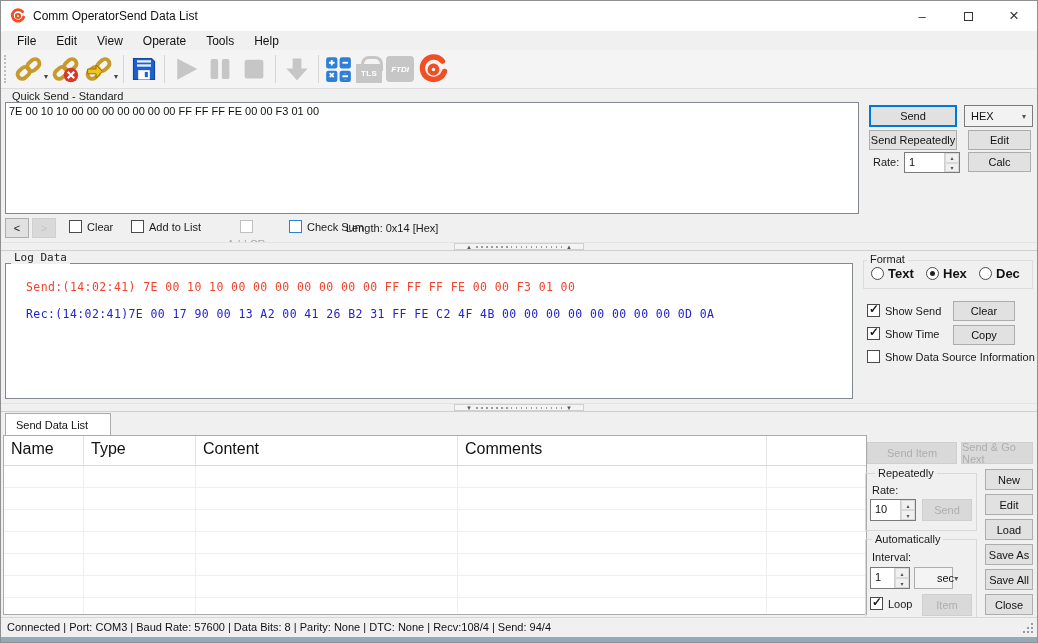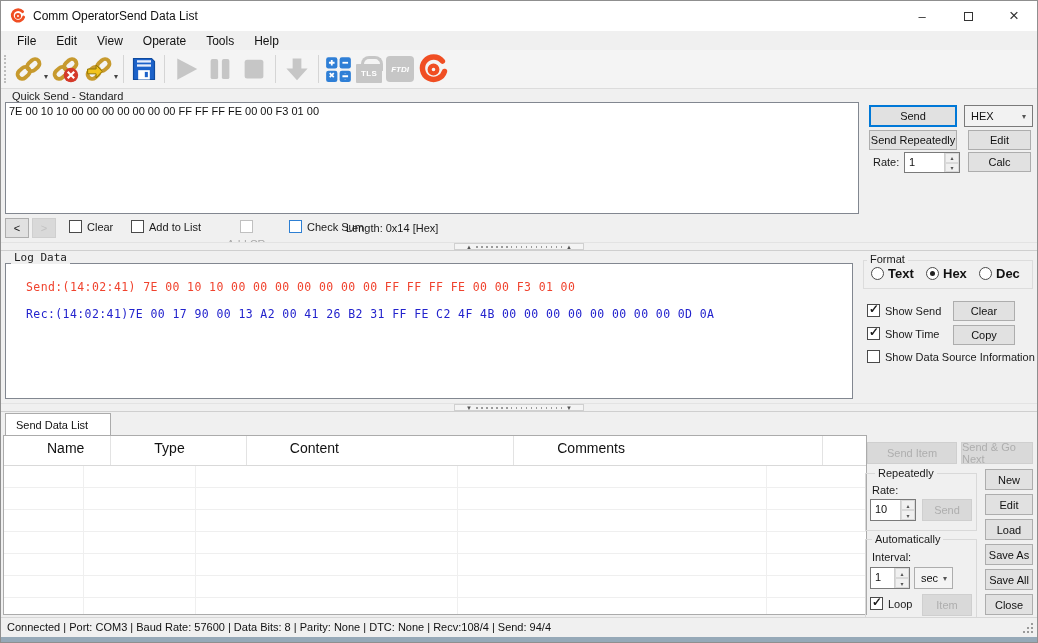--- a/index.html
+++ b/index.html
@@ -100,21 +100,21 @@
   .fmt-radio { position:absolute; font-size:13px; font-weight:bold; color:#111;
                display:flex; align-items:center; gap:4px; }
 
   
   .tab { position:absolute; left:4px; top:412px; width:106px; height:22px; background:#fff;
          border:1px solid #ababab; border-bottom:none; font-size:11px; color:#111;
          display:flex; align-items:center; padding-left:10px; }
   .table { position:absolute; left:2px; top:434px; width:864px; height:180px; background:#fff;
            border:1px solid #ababab; overflow:hidden; }
   .t-header { display:flex; height:30px; border-bottom:1px solid #d9d9d9; }
-  .t-header .hc { font-size:14px; color:#111; padding:4px 0 0 7px; border-right:1px solid #e3e3e3;margin-left:36px; }
+  .t-header .hc { font-size:16px; color:#111; padding:4px 0 0 7px; border-right:1px solid #e3e3e3; }
   .t-row { display:flex; height:22px; border-bottom:1px solid #efefef; }
   .t-row .c { border-right:1px solid #efefef; height:100%; }
   .w-name { width:80px; } .w-type { width:112px; } .w-content { width:262px; }
   .w-comments { width:309px; } .w-fill { flex:1; border-right:none !important; }
 
   
   .fs { position:absolute; border:1px solid #d9d9d9; }
   .fs-label { position:absolute; font-size:11px; color:#1a1a1a; background:#f0f0f0; padding:0 3px; }
   .small-label { position:absolute; font-size:11px; color:#1a1a1a; }
 
@@ -441,21 +441,21 @@
   <div class="fs" style="left:864px; top:538px; width:112px; height:80px;"></div>
   <span class="fs-label" style="left:871px; top:532px;">Automatically</span>
   <span class="small-label" style="left:871px; top:550px;">Interval:</span>
   <div class="spinner" style="left:869px; top:566px; width:40px; height:22px;">
     <span class="val">1</span>
     <span class="arrows">
         <i>▴</i>
         <i>▾</i>
       </span>
   </div>
-  <div class="combo" style="left:913px; top:566px; width:39px; height:22px; background:#f4f4f4; border-color:#adadad;">
+  <div class="combo" style="left:913px; top:566px; width:39px; height:22px; background:#f4f4f4; border-color:#adadad;padding-left:16px;">
     <span class="cval">sec</span>
     <span class="carr">▾</span>
   </div>
   <label class="cb-row" style="left:869px; top:596px;">
     <span class="cb checked"></span>
     <span class="lbl">Loop</span>
   </label>
   <div class="btn disabled" style="left:921px; top:593px; width:50px; height:22px;">Item</div>
 
   <div class="btn" style="left:984px; top:468px; width:48px; height:21px;">New</div>

